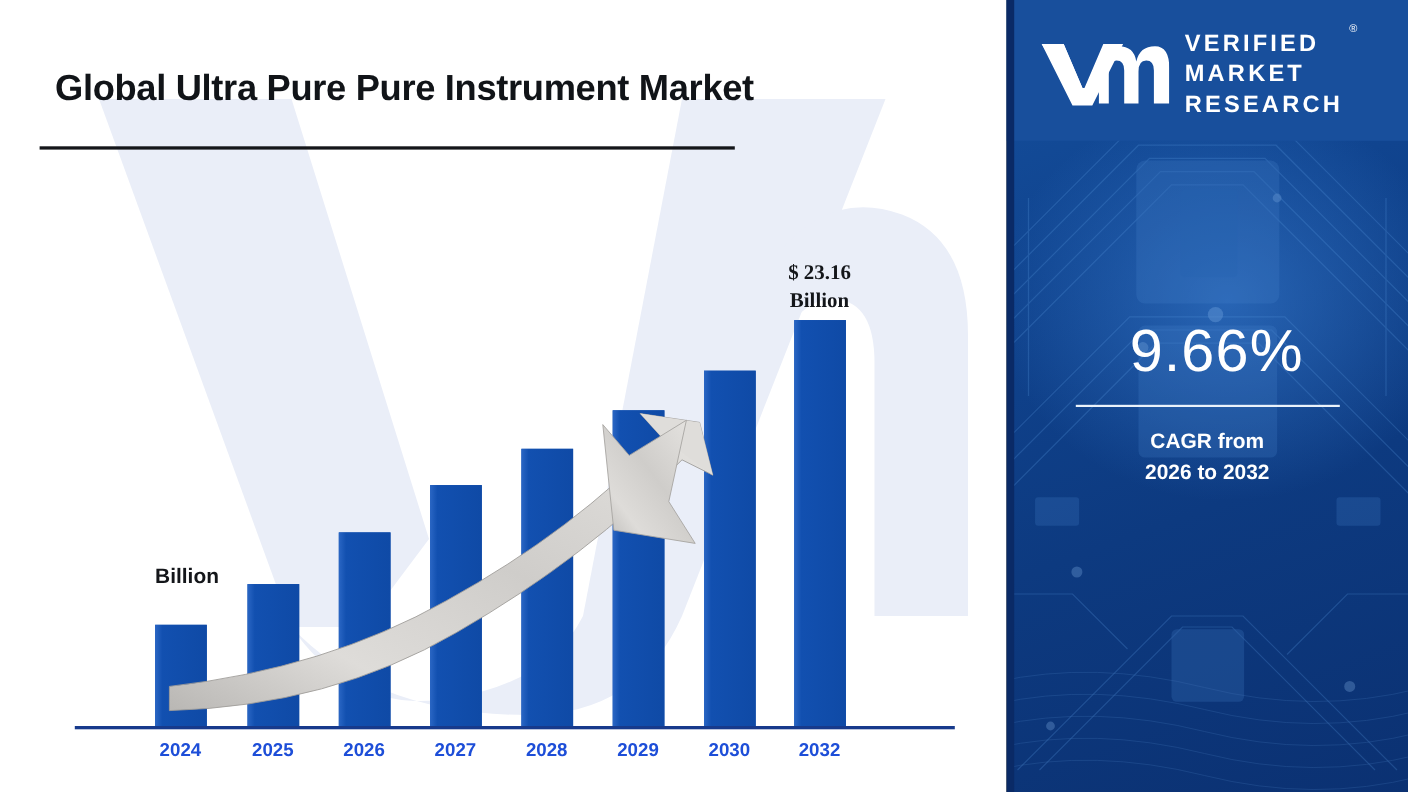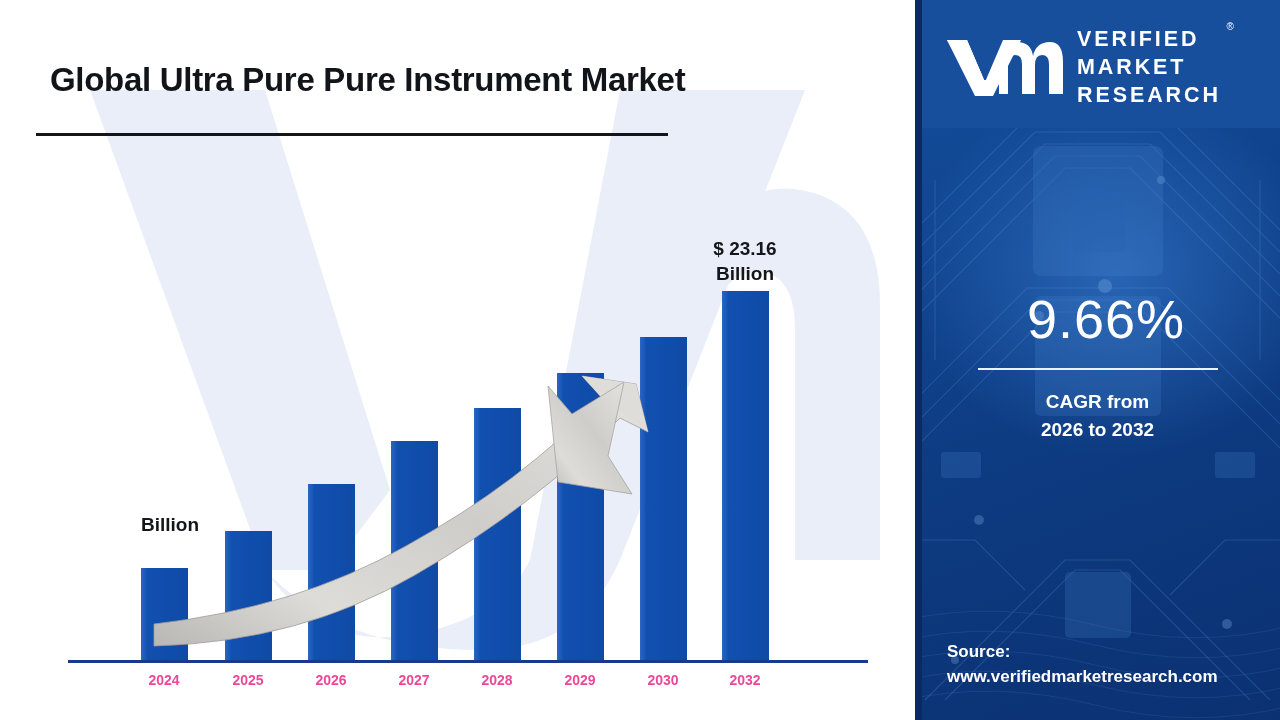--- a/index.html
+++ b/index.html
@@ -22,21 +22,21 @@
               background:#14161a;}
 
   
   .chart{position:absolute;left:0;top:0;width:915px;height:720px;}
   .axis-line{position:absolute;left:68px;top:660px;width:800px;height:3px;
              background:#173a8c;}
   .bar{position:absolute;background:#1250b0;}
   .bar-i{position:absolute;inset:0;
          background:linear-gradient(90deg,#2a66c4 0%,#1250b0 14%,#0f4aa6 100%);}
   .xlab{position:absolute;top:672px;width:90px;text-align:center;
-        font-size:14px;font-weight:600;color:#ec4899;}
+        font-size:17px;font-weight:600;color:#1d4ed8;}
   .vlabel{position:absolute;text-align:center;font-size:19px;font-weight:600;
           color:#14161a;line-height:1.33;width:150px;}
 
   .arrow{position:absolute;left:150px;top:370px;width:620px;height:290px;}
 
   
   .right-panel{position:absolute;left:915px;top:0;width:365px;height:720px;
                overflow:hidden;background:#000000;}
   .rp-edge{position:absolute;left:0;top:0;width:7px;height:720px;
            background:#0a2a66;z-index:6;}
@@ -88,21 +88,21 @@
 
     <h1 class="title">Global Ultra Pure Pure Instrument Market</h1>
     <div class="title-rule"></div>
 
     <div class="chart">
 
       <div class="vlabel" style="left:95px;top:512px;">
         <div>Billion</div>
       </div>
 
-      <div class="vlabel" style="left:670px;top:236px;">
+      <div class="vlabel" style="left:670px;top:236px;font-family:Liberation Serif, serif;">
         <div>$ 23.16</div>
         <div>Billion</div>
       </div>
 
       <div class="bar" style="left:141px;top:568px;width:47px;height:93px;">
           <div class="bar-i"></div>
         </div>
       <div class="bar" style="left:225px;top:531px;width:47px;height:130px;">
           <div class="bar-i"></div>
         </div>
@@ -233,18 +233,14 @@
 
     <div class="cagr-wrap">
       <div class="cagr-val">9.66%</div>
       <div class="cagr-rule"></div>
       <div class="cagr-sub">
         <div>CAGR from</div>
         <div>2026 to 2032</div>
       </div>
     </div>
 
-    <div class="source">
-      <div>Source:</div>
-      <div>www.verifiedmarketresearch.com</div>
-    </div>
   </div>
 </div>
 
 </body></html>

